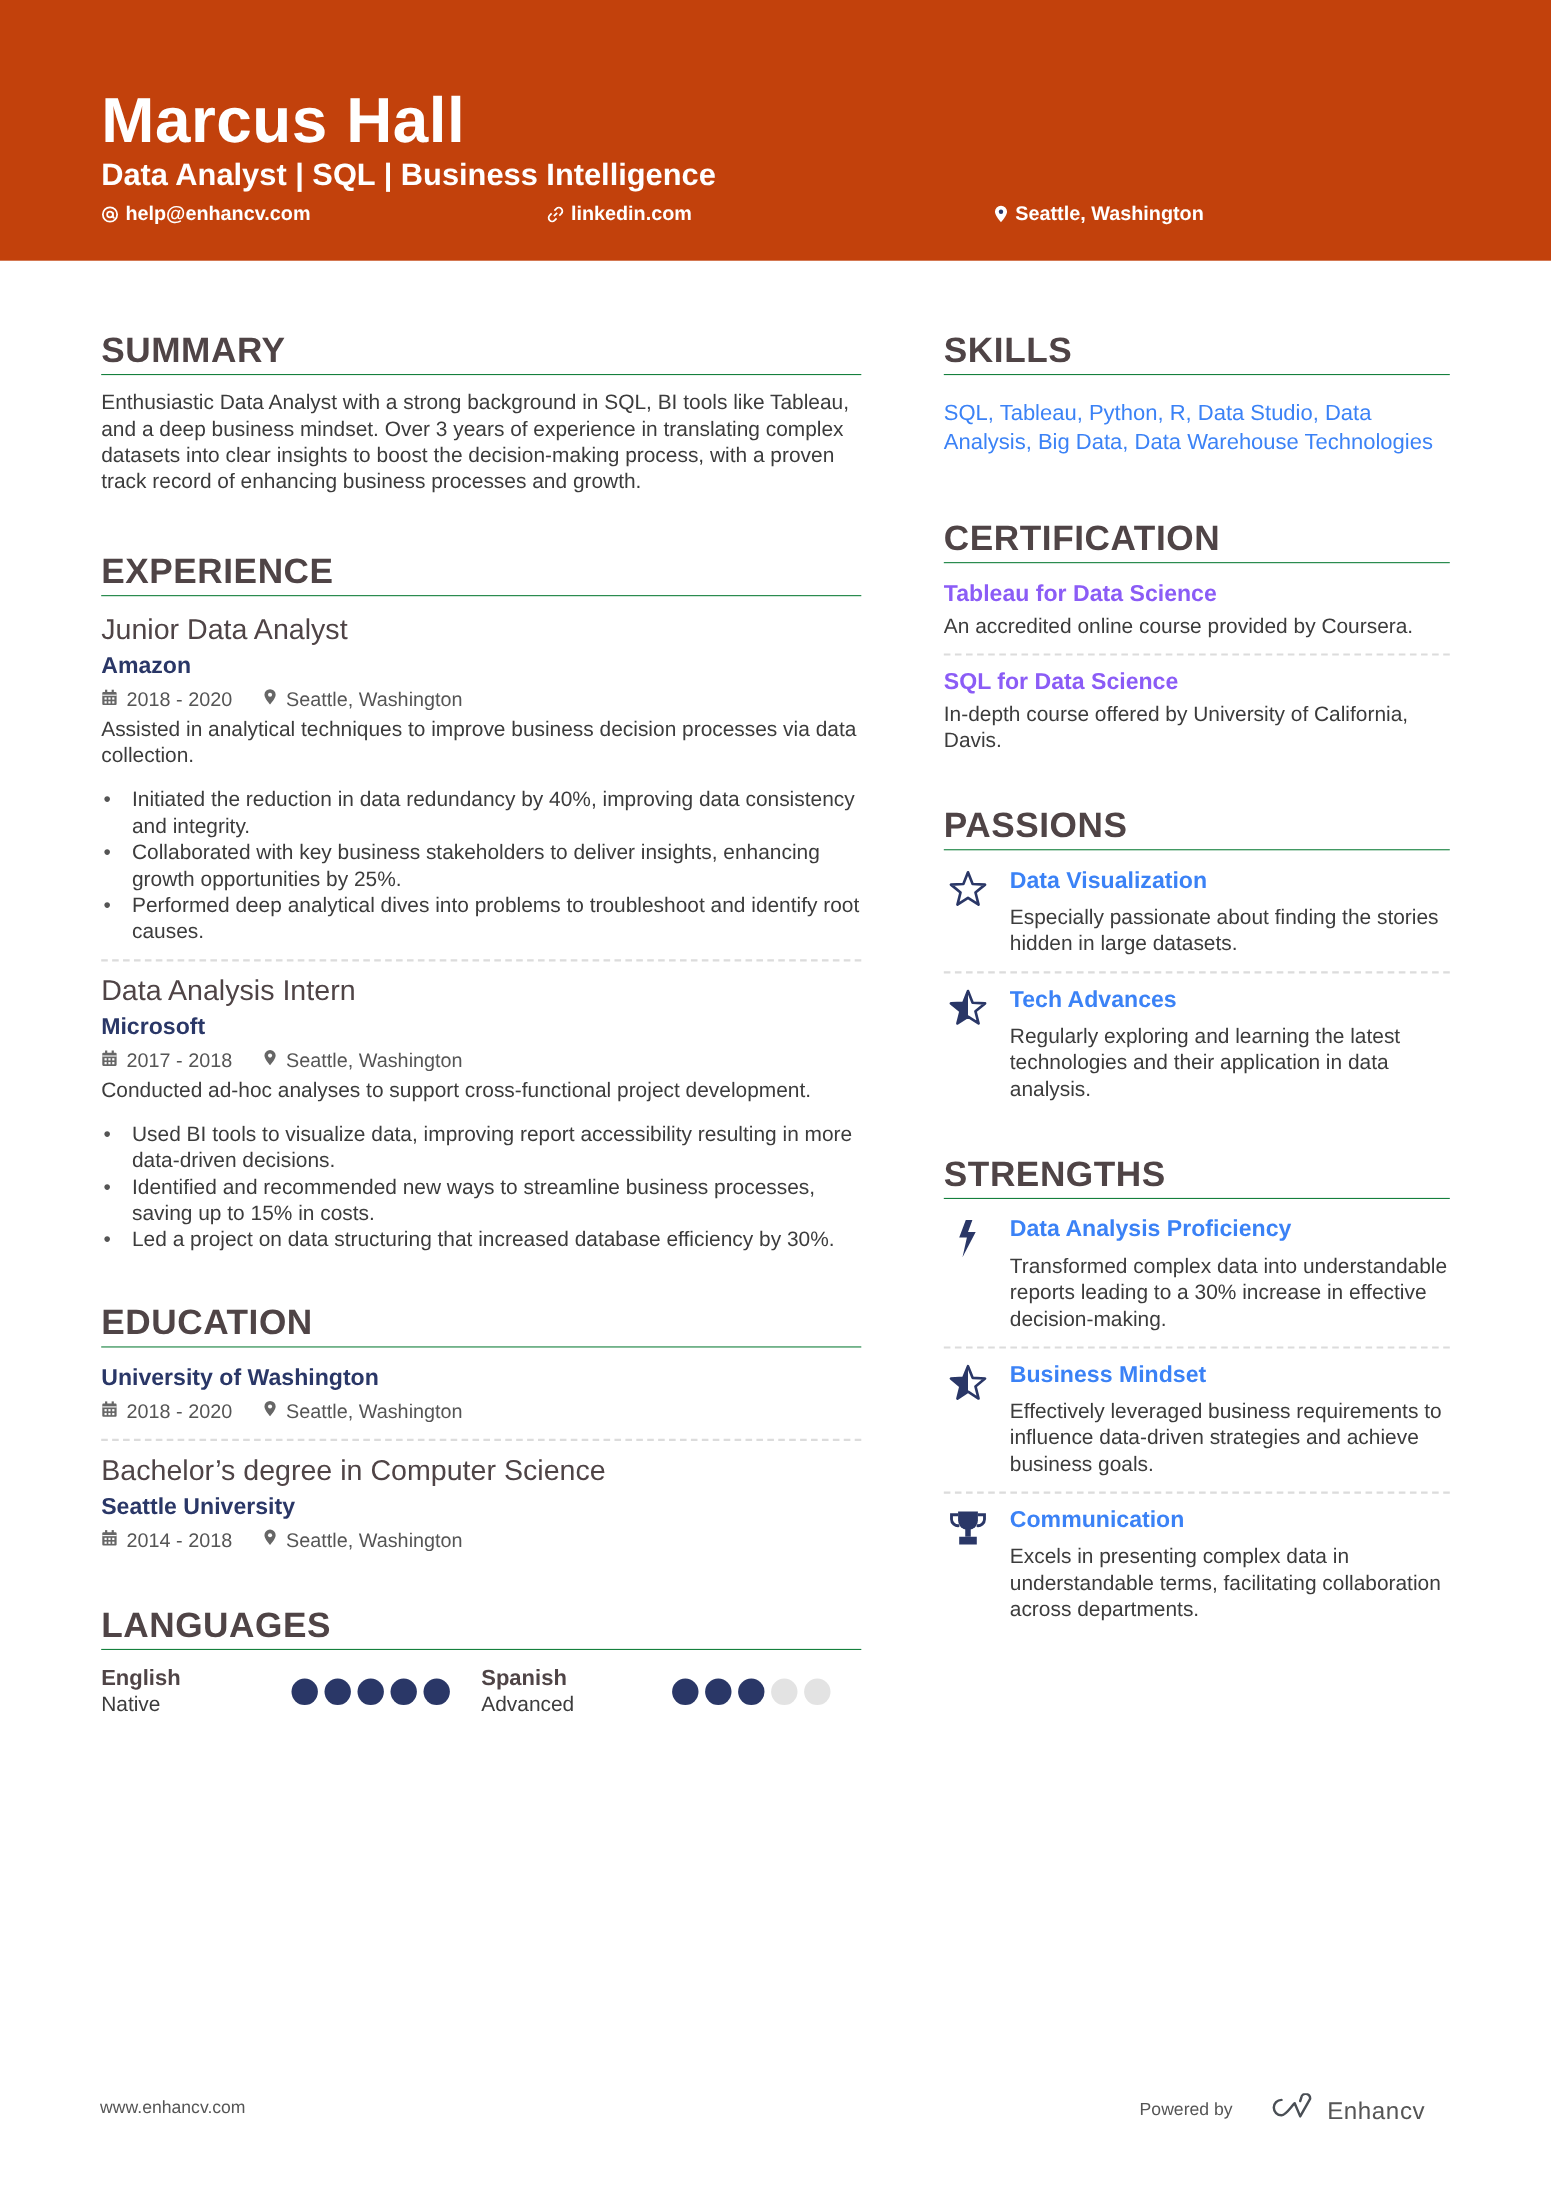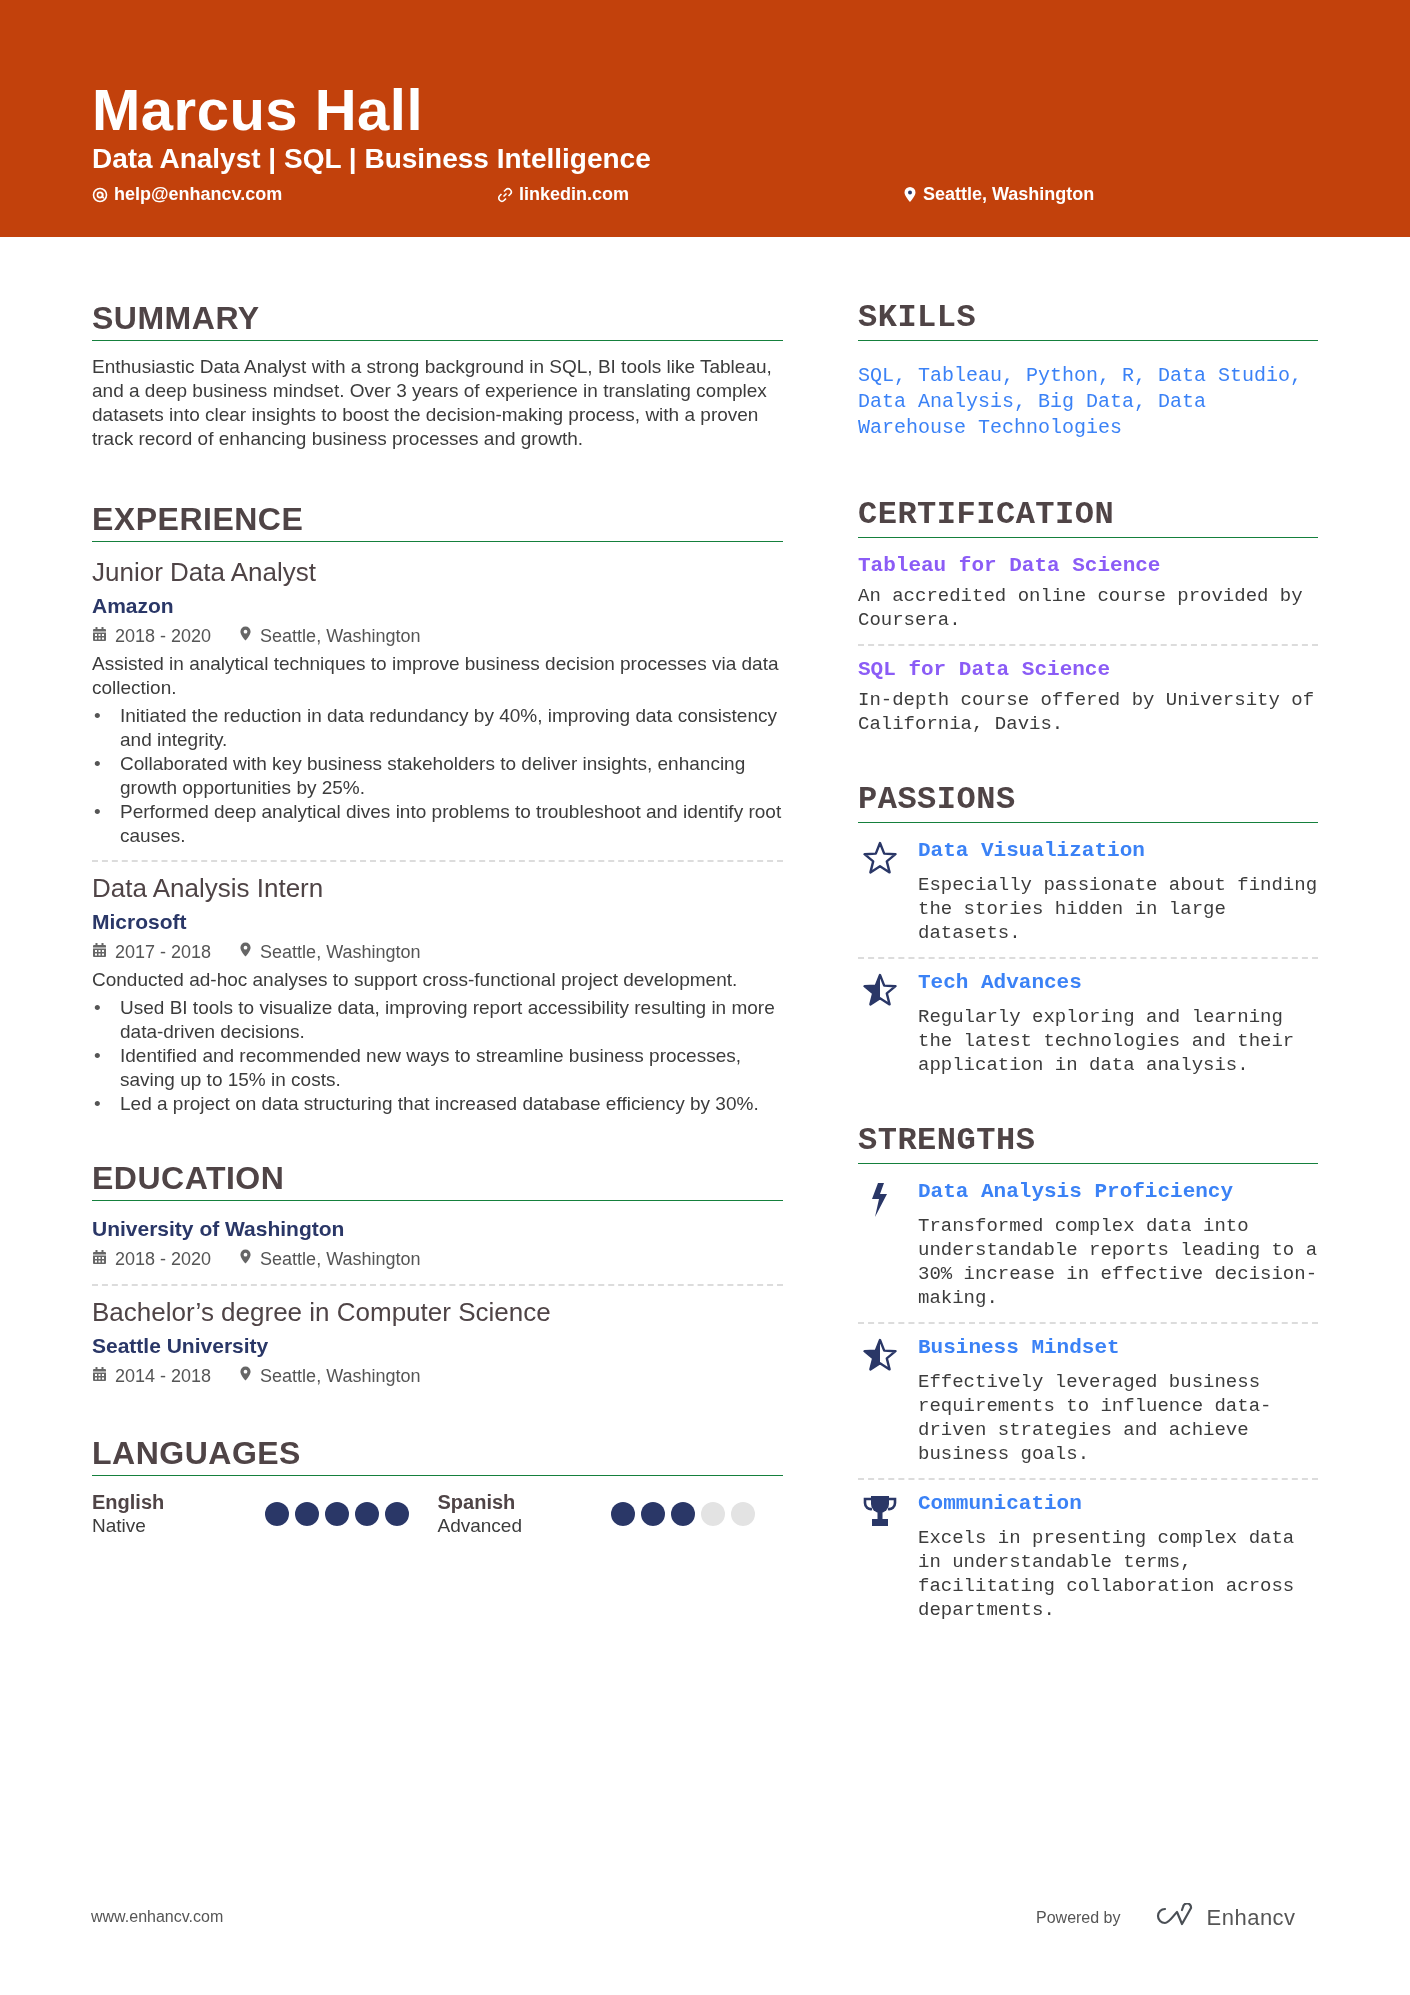--- a/index.html
+++ b/index.html
@@ -6,32 +6,32 @@
   html, body { width: 1410px; height: 1995px; background: #ffffff; }
   body { font-family: "Liberation Sans", "DejaVu Sans", sans-serif; color: #3c3c3c; position: relative; overflow: hidden; }
   .header { position: absolute; left: 0; top: 0; width: 1410px; height: 237px; background: #c2410c; color: #fff; }
   .name { position: absolute; left: 92px; top: 76px; font-size: 58px; font-weight: bold; letter-spacing: 0.5px; }
   .tagline { position: absolute; left: 92px; top: 143px; font-size: 28px; font-weight: bold; }
   .contact { position: absolute; top: 184px; font-size: 18px; font-weight: bold; display: flex; align-items: center; gap: 6px; }
   .contact svg { display: block; }
 
   .col { position: absolute; top: 300px; }
   .left { left: 92px; width: 691px; }
-  .right { left: 858px; width: 460px; font-family: Liberation Mono, monospace; }
+  .right { left: 858px; width: 460px; }
 
   .section-title { font-size: 32px; font-weight: bold; color: #4f4446; letter-spacing: 0.5px; line-height: 36px; padding-bottom: 4px; border-bottom: 1px solid #15803d; margin-bottom: 14px; }
 
   .para { font-size: 19px; line-height: 24px; color: #3c3c3c; }
   .section { margin-bottom: 48px; }
 
   .job-title { font-size: 26px; color: #4f4446; line-height: 32px; margin-top: 2px; }
   .company { font-size: 21px; font-weight: bold; color: #2a3767; line-height: 28px; margin-top: 4px; }
   .meta { display: flex; align-items: center; font-size: 18px; color: #555; line-height: 26px; margin-top: 3px; margin-bottom: 3px; }
   .meta .mi { display: flex; align-items: center; gap: 8px; margin-right: 28px; }
-  .bullets { list-style: none; margin-top: 4px; }
+  .bullets { list-style: none; margin-top: 16px; }
   .bullets li { position: relative; padding-left: 28px; font-size: 19px; line-height: 24px; color: #3c3c3c; }
   .bullets li::before { content: "•"; position: absolute; left: 2px; top: 0; color: #555; }
   .dash { border-top: 2px dashed #dcdcdc; margin: 12px 0 10px 0; }
 
   .lang-row { display: flex; align-items: flex-start; }
   .lang { width: 373px; display: flex; align-items: center; }
   .lang-name { font-size: 20px; font-weight: bold; color: #4f4446; line-height: 24px; }
   .lang-level { font-size: 19px; color: #3c3c3c; line-height: 24px; }
   .lang-text { width: 173px; }
   .dots { display: flex; gap: 6px; }

